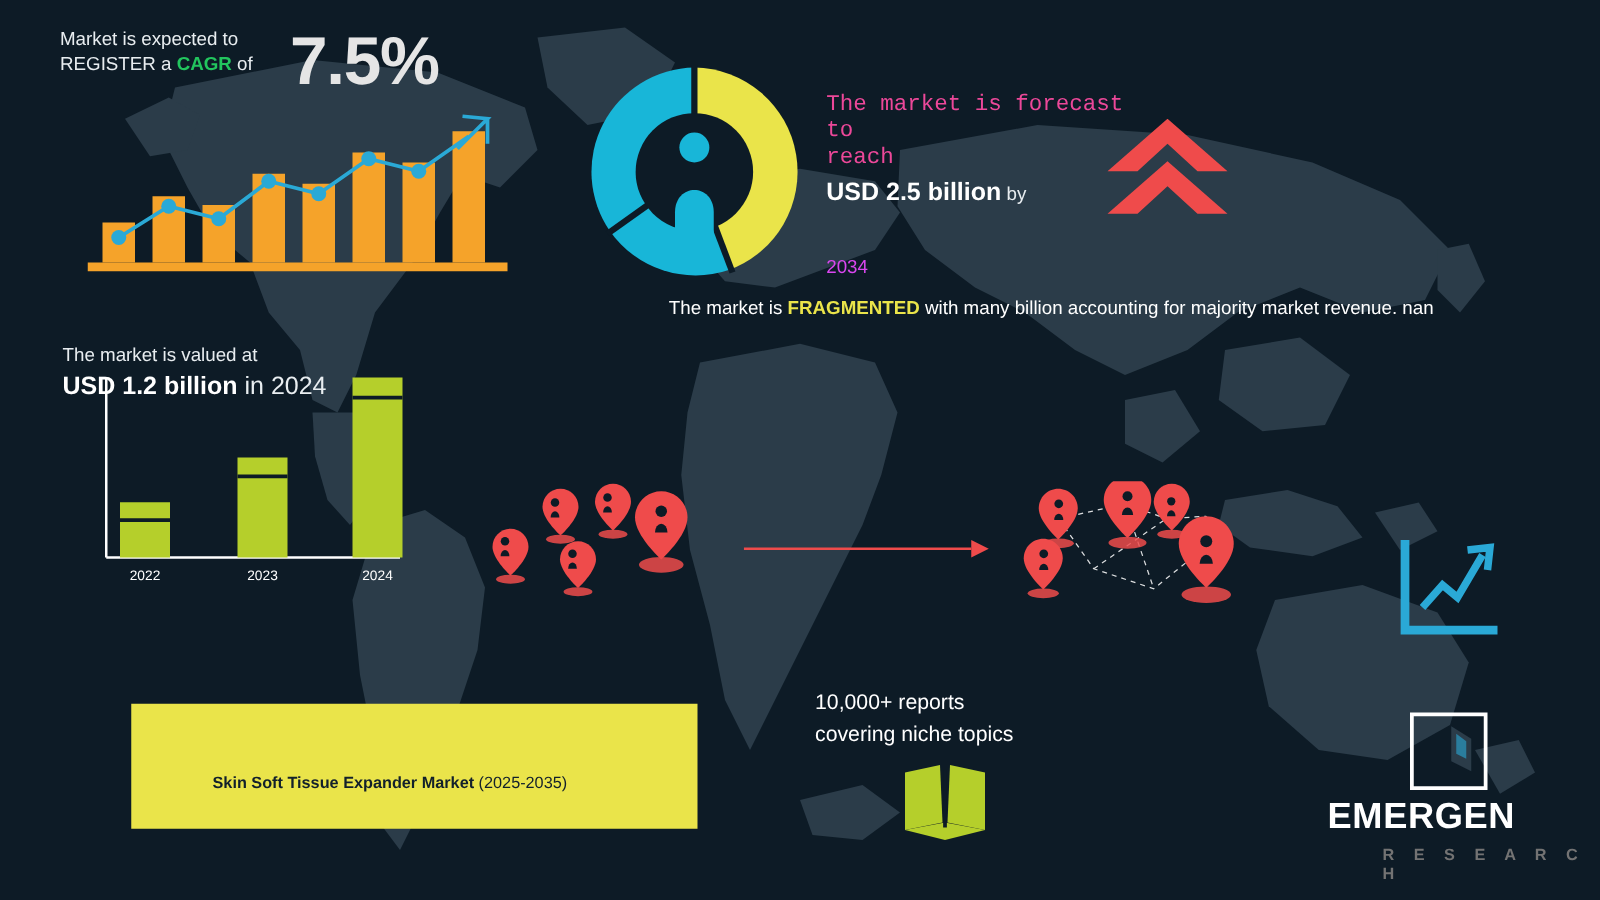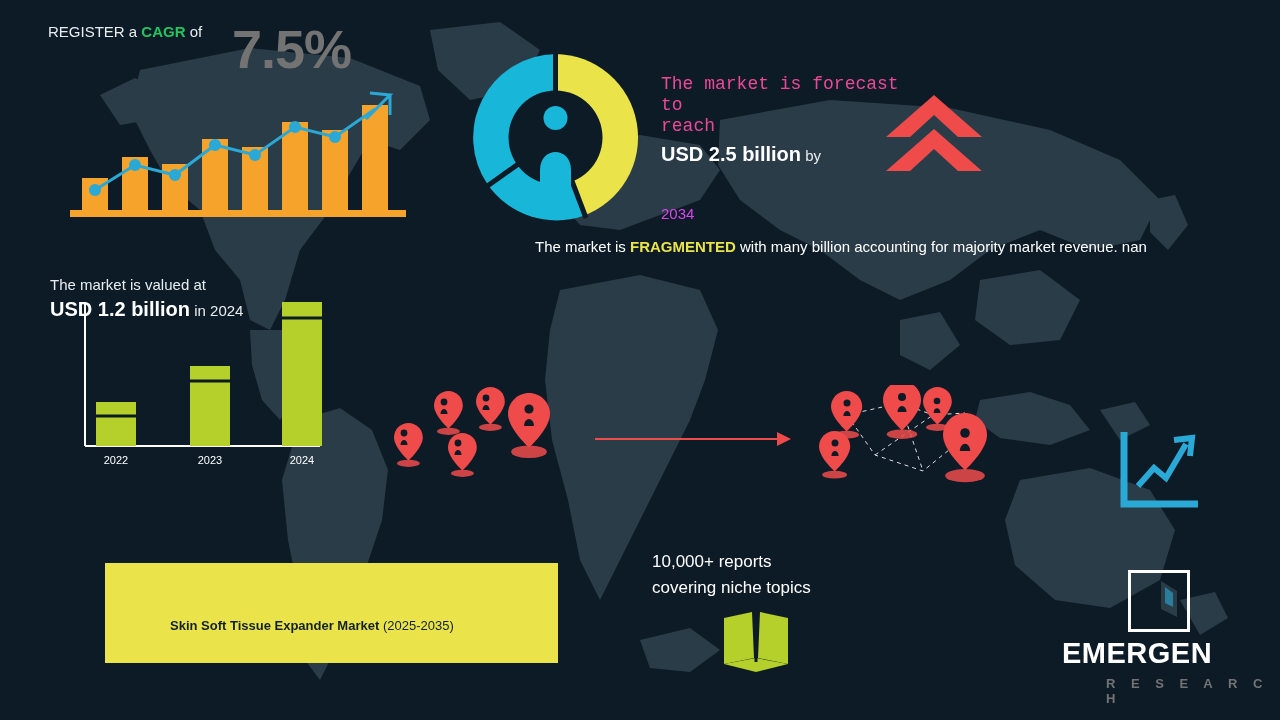--- a/index.html
+++ b/index.html
@@ -18,21 +18,21 @@
   .map svg{display:block;}
 
   
   .abs{position:absolute;}
 
   
   #cagr-block{left:48px;top:22px;width:380px;}
   .cagr-line1{font-size:15px;color:#e8edf0;line-height:20px;}
   .cagr-line2{font-size:15px;color:#e8edf0;line-height:20px;}
   .cagr-line1 b,.cagr-line2 b{font-weight:bold;color:#22c55e;}
-  #cagr-value{position:absolute;left:232px;top:22px;font-size:54px;font-weight:bold;color:#737373;letter-spacing:-1px;line-height:54px;}
+  #cagr-value{position:absolute;left:232px;top:22px;font-size:54px;font-weight:bold;color:#e5e5e5;letter-spacing:-1px;line-height:54px;}
 
   
   #orange-chart{left:70px;top:85px;width:350px;height:135px;}
 
   
   #donut{left:468px;top:50px;width:175px;height:175px;}
 
   
   #forecast{left:661px;top:74px;width:260px;}
   .fc-small{font-size:18px;color:#ec4899;line-height:21px;font-family:Liberation Mono, monospace;}
@@ -44,21 +44,21 @@
   #red-arrows{left:884px;top:95px;width:100px;height:80px;}
 
   
   #fragmented{left:535px;top:236px;width:680px;font-size:15px;line-height:22px;color:#ffffff;}
   #fragmented .hl{color:#eae44a;font-weight:bold;}
 
   
   #valued{left:50px;top:274px;width:330px;}
   .v-small{font-size:15px;color:#e8edf0;line-height:21px;}
   .v-big{font-size:20px;font-weight:bold;color:#ffffff;}
-  .v-in{font-size:15px;color:#e8edf0;}
+  .v-in{font-size:20px;color:#e8edf0;}
 
   
   #green-chart{left:80px;top:296px;width:250px;height:180px;}
 
   
   #pins-left{left:380px;top:385px;width:190px;height:115px;}
   #pins-right{left:805px;top:385px;width:200px;height:115px;}
   #mid-arrow{left:595px;top:428px;width:200px;height:22px;}
 
   
@@ -114,20 +114,21 @@
         <path d="M1180 600 L1215 592 L1228 618 L1200 635 Z"></path>
 
         <path d="M1150 200 L1175 195 L1188 225 L1168 250 L1150 232 Z"></path>
 
         <path d="M640 640 L690 628 L720 650 L690 672 L650 668 Z"></path>
       </g>
     </svg>
   </div>
 
   <div class="abs" id="cagr-block">
+    <div class="cagr-line1"><span>Market is expected to</span></div>
     <div class="cagr-line2">
       <span>REGISTER a </span><b>CAGR</b><span> of</span>
     </div>
   </div>
   <div id="cagr-value">7.5%</div>
 
   <div class="abs" id="orange-chart">
     <svg width="350" height="135" viewBox="0 0 350 135" xmlns="http://www.w3.org/2000/svg">
 
       <g fill="#f5a32a">

